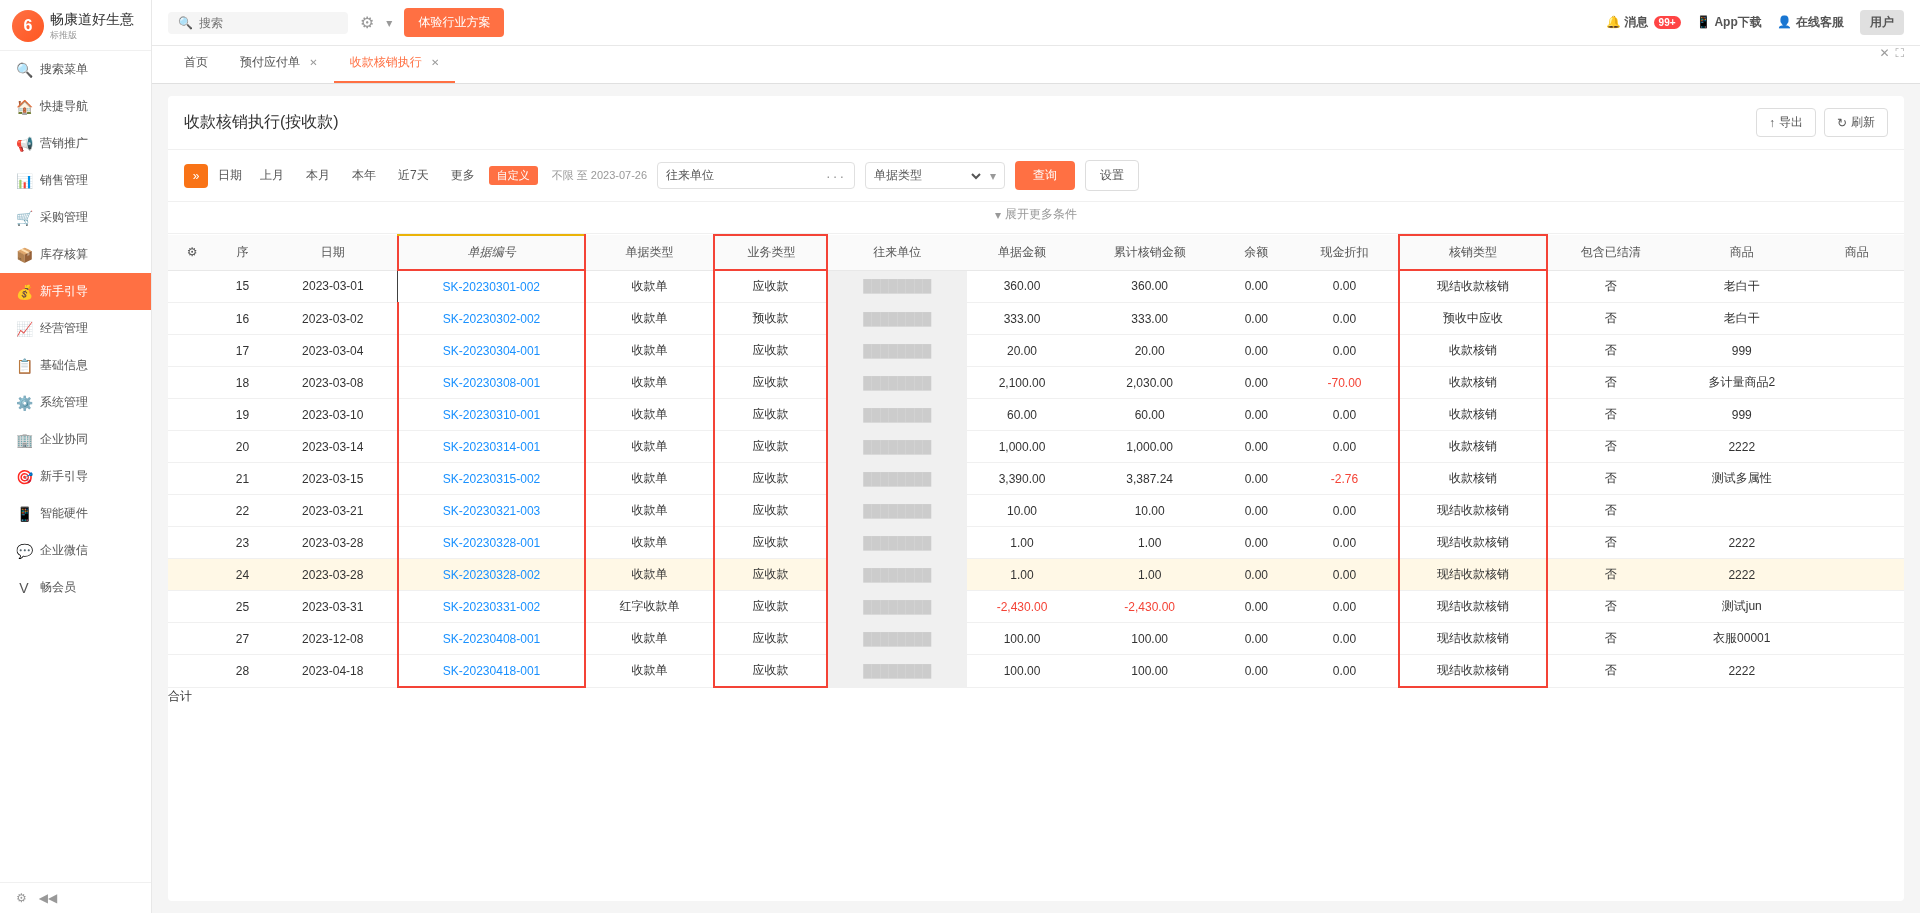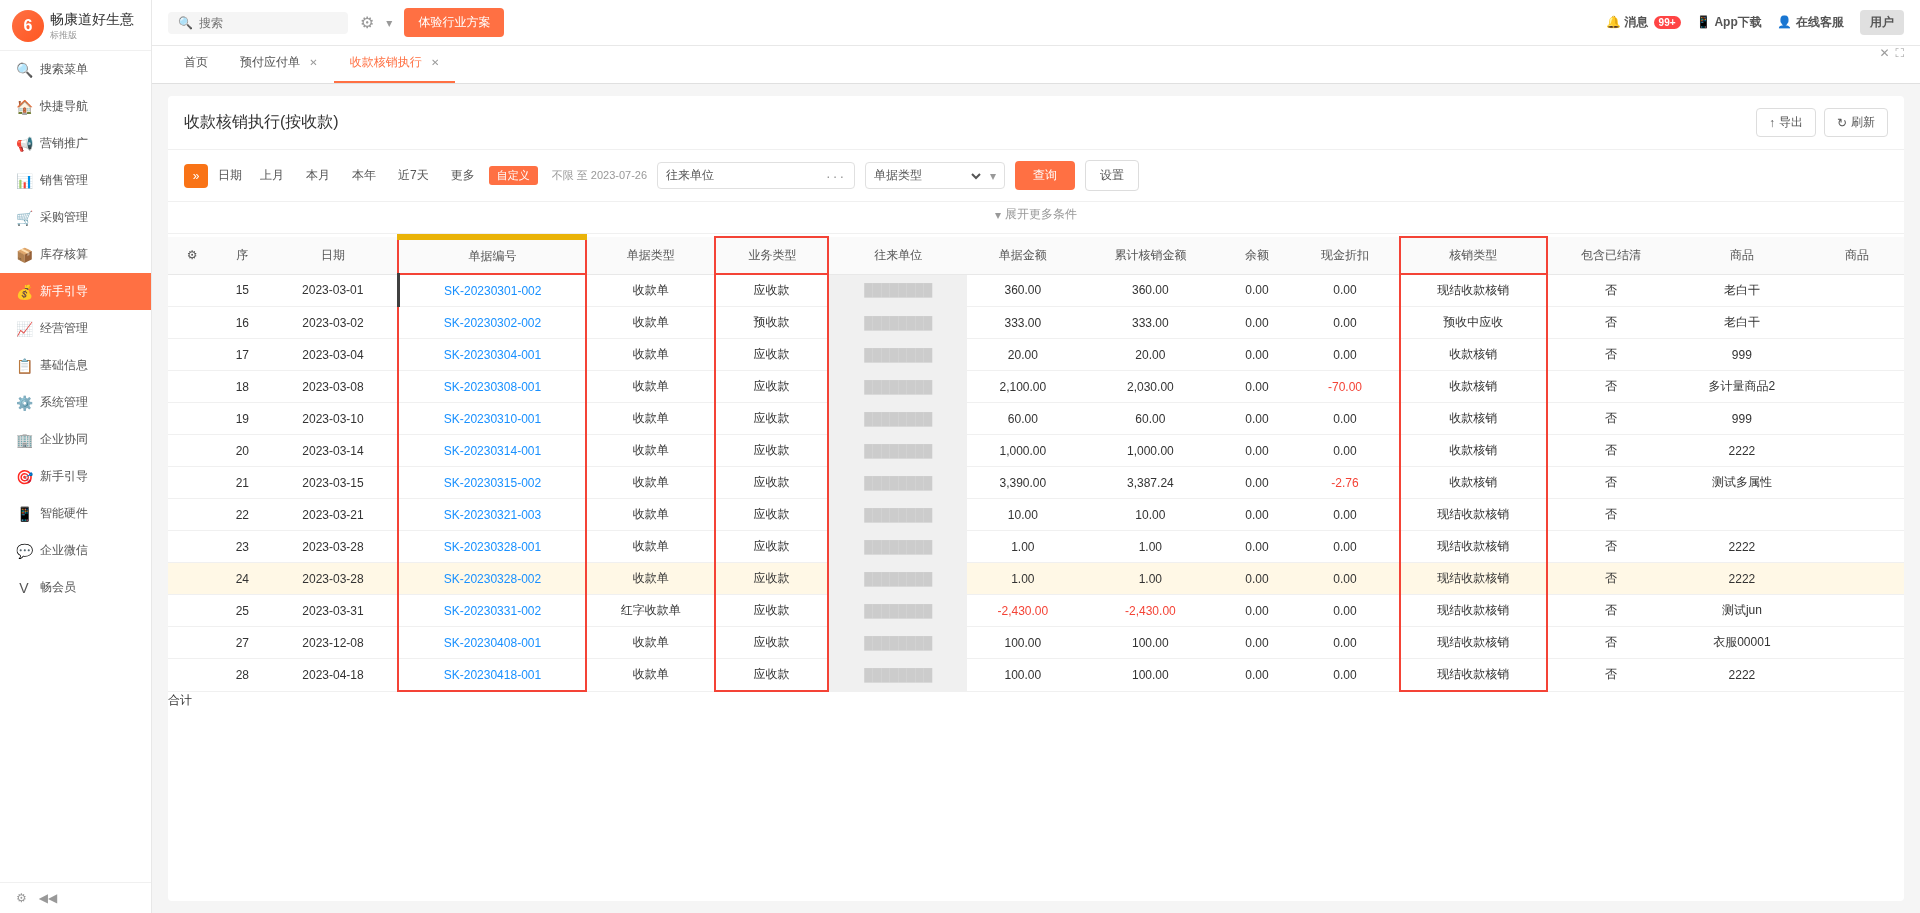--- a/index.html
+++ b/index.html
@@ -186,30 +186,30 @@
     .link-text { color: #1890ff; cursor: pointer; text-decoration: none; }
     .red-text { color: #f44336; }
 
     
     .table-wrap::-webkit-scrollbar { height: 8px; width: 8px; }
     .table-wrap::-webkit-scrollbar-track { background: #f5f5f5; }
     .table-wrap::-webkit-scrollbar-thumb { background: #ccc; border-radius: 4px; }
 
     
     .col-bianhao { border-left: 2px solid #f44336; border-right: 2px solid #f44336; }
-    .col-bianhao-first { border-left: 3px solid #404040; border-right: 2px solid #f44336; border-top: 2px solid #f44336; }
+    .col-bianhao-first { border-left: 1px solid #404040; border-right: 2px solid #f44336; border-top: 2px solid #f44336; }
     .col-bianhao-last { border-left: 2px solid #f44336; border-right: 2px solid #f44336; border-bottom: 2px solid #f44336; }
     .col-yewu { border-left: 2px solid #f44336; border-right: 2px solid #f44336; }
     .col-yewu-first { border-left: 2px solid #f44336; border-right: 2px solid #f44336; border-top: 2px solid #f44336; }
     .col-yewu-last { border-left: 2px solid #f44336; border-right: 2px solid #f44336; border-bottom: 2px solid #f44336; }
     .col-hexiao { border-left: 2px solid #f44336; border-right: 2px solid #f44336; }
     .col-hexiao-first { border-left: 2px solid #f44336; border-right: 2px solid #f44336; border-top: 2px solid #f44336; }
     .col-hexiao-last { border-left: 2px solid #f44336; border-right: 2px solid #f44336; border-bottom: 2px solid #f44336; }
 
-    .th-bianhao { border-left: 2px solid #f44336; border-right: 2px solid #f44336; border-top: 6px solid #eab308; }
+    .th-bianhao { border-left: 2px solid #f44336; border-right: 2px solid #f44336; border-top: 2px solid #eab308; font-style: italic; }
     .th-yewu { border-left: 2px solid #f44336; border-right: 2px solid #f44336; border-top: 2px solid #f44336; padding-left: 12px; }
     .th-hexiao { border-left: 2px solid #f44336; border-right: 2px solid #f44336; border-top: 2px solid #f44336; }
   </style>
 </head>
 <body>
 
 <div class="sidebar">
   <div class="sidebar-logo">
     <div class="logo-icon">
       <span>6</span>

